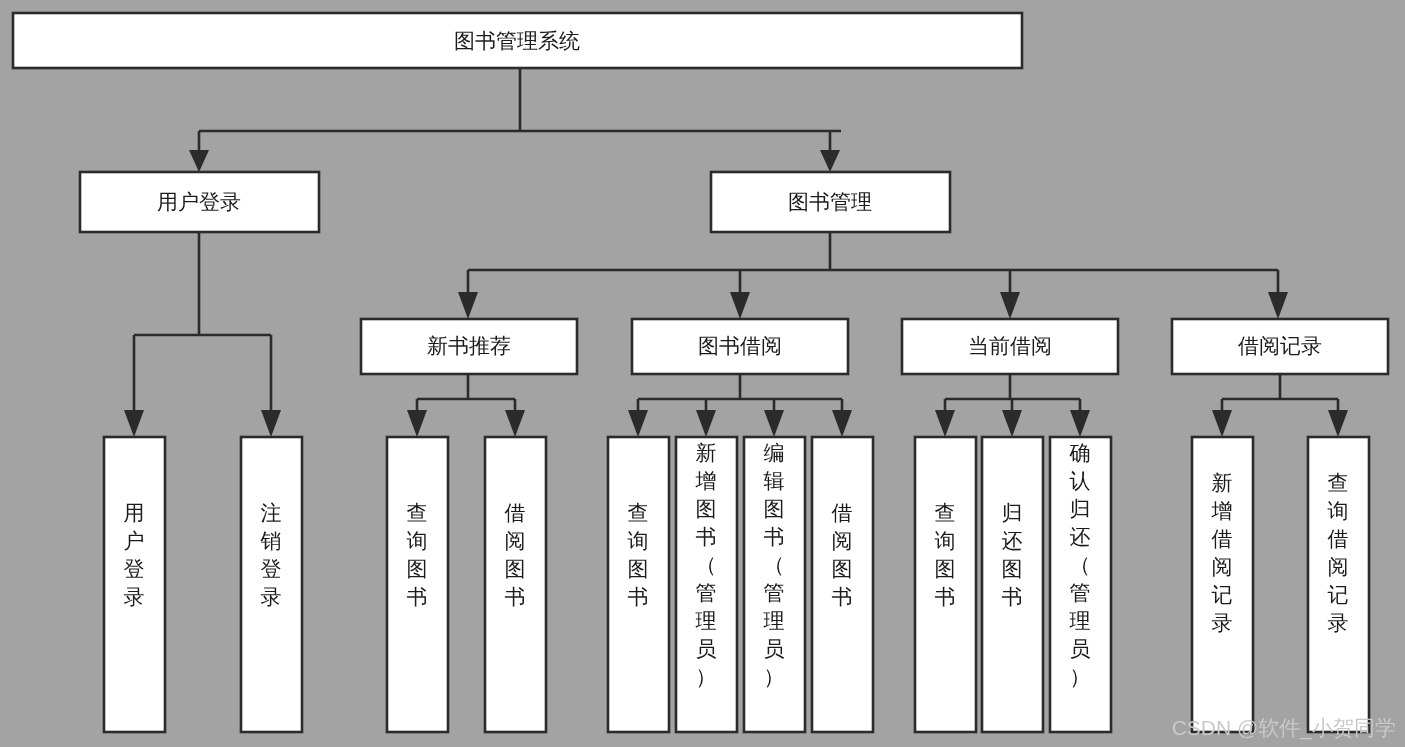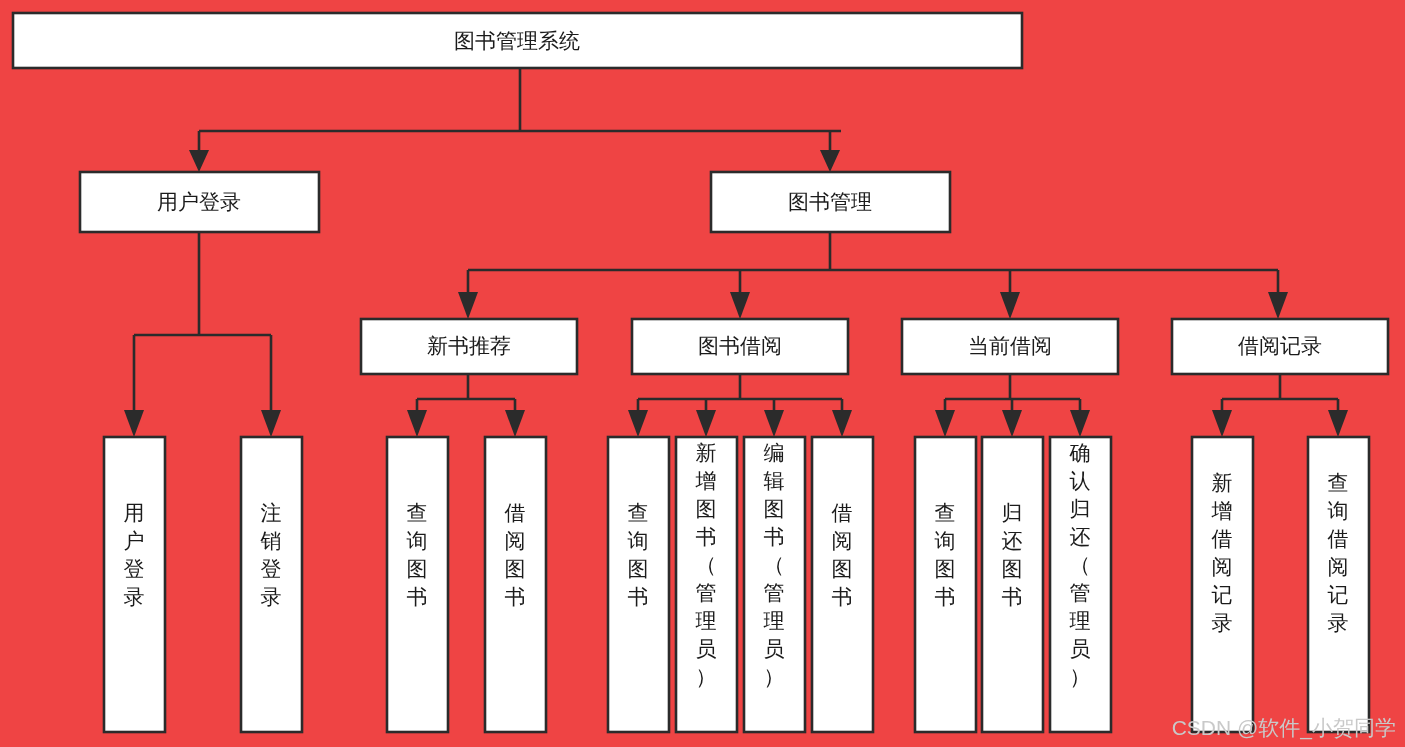--- a/index.html
+++ b/index.html
@@ -10,21 +10,21 @@
   body {
     width: 1405px;
     height: 747px;
     font-family: "Liberation Sans", "DejaVu Sans", sans-serif;
     overflow: hidden;
   }
   #diagram-root {
     position: relative;
     width: 1405px;
     height: 747px;
-    background: #ef4444;
+    background: #a3a3a3;
   }
   svg#flowchart {
     position: absolute;
     left: 0;
     top: 0;
     width: 1405px;
     height: 747px;
     display: block;
   }
   .node-rect {

